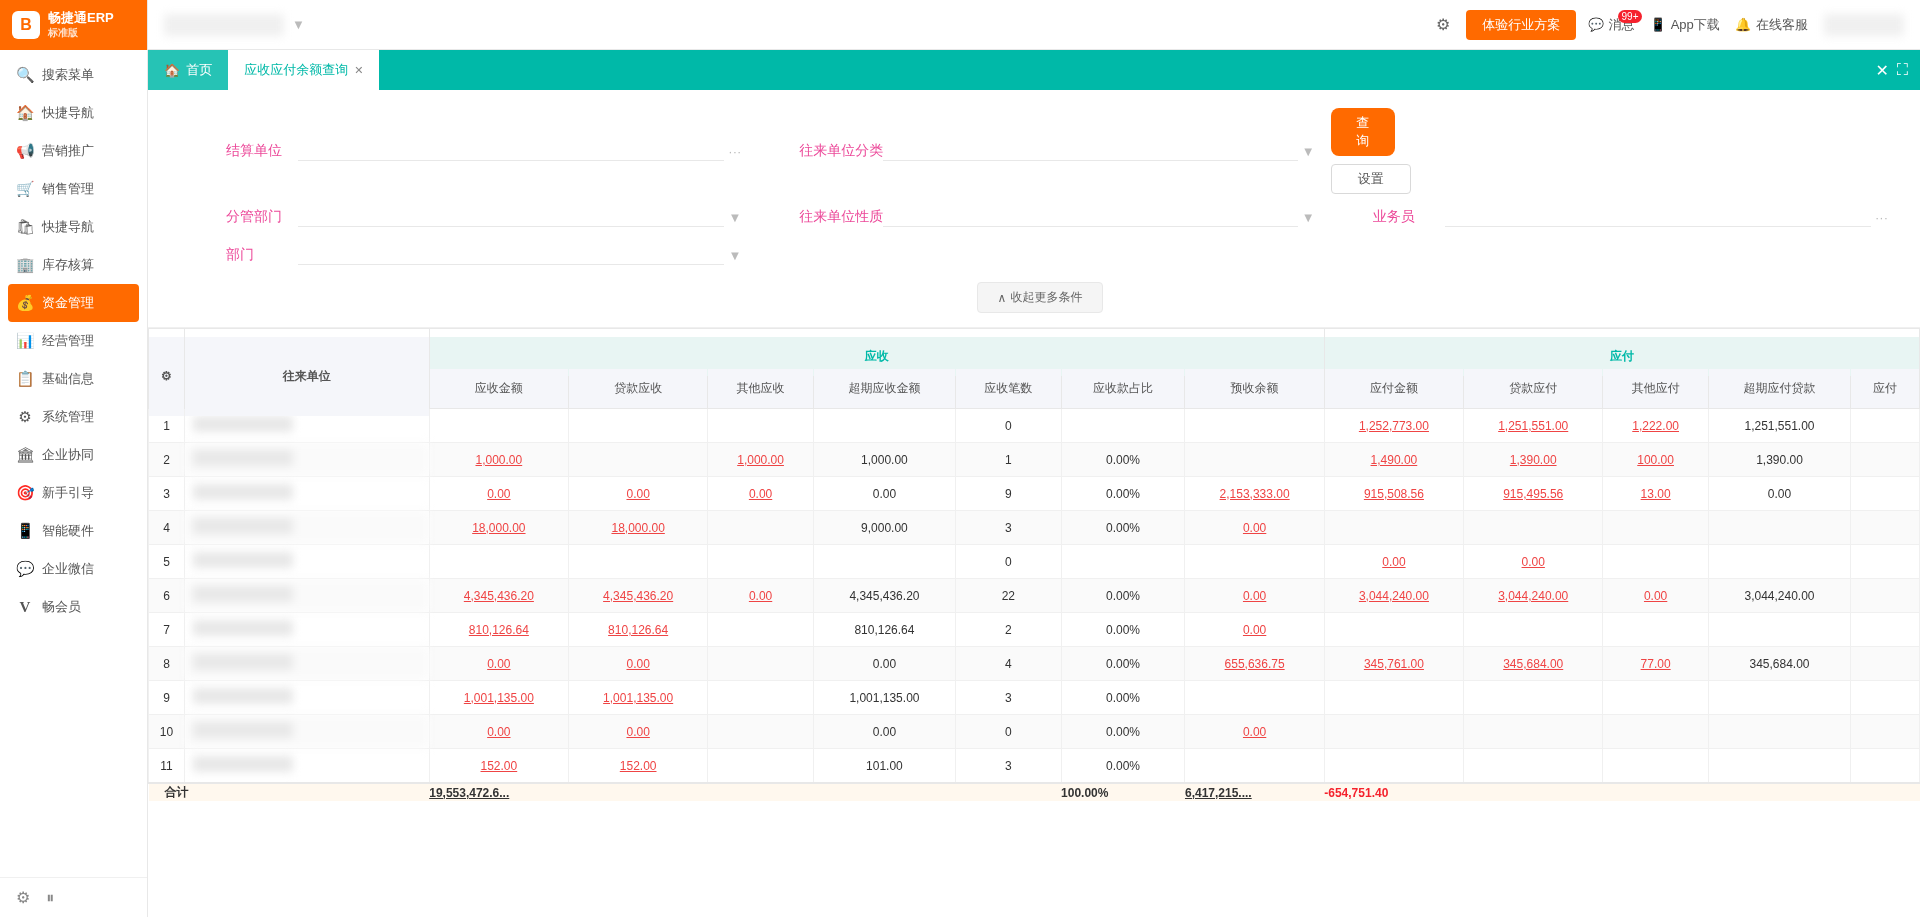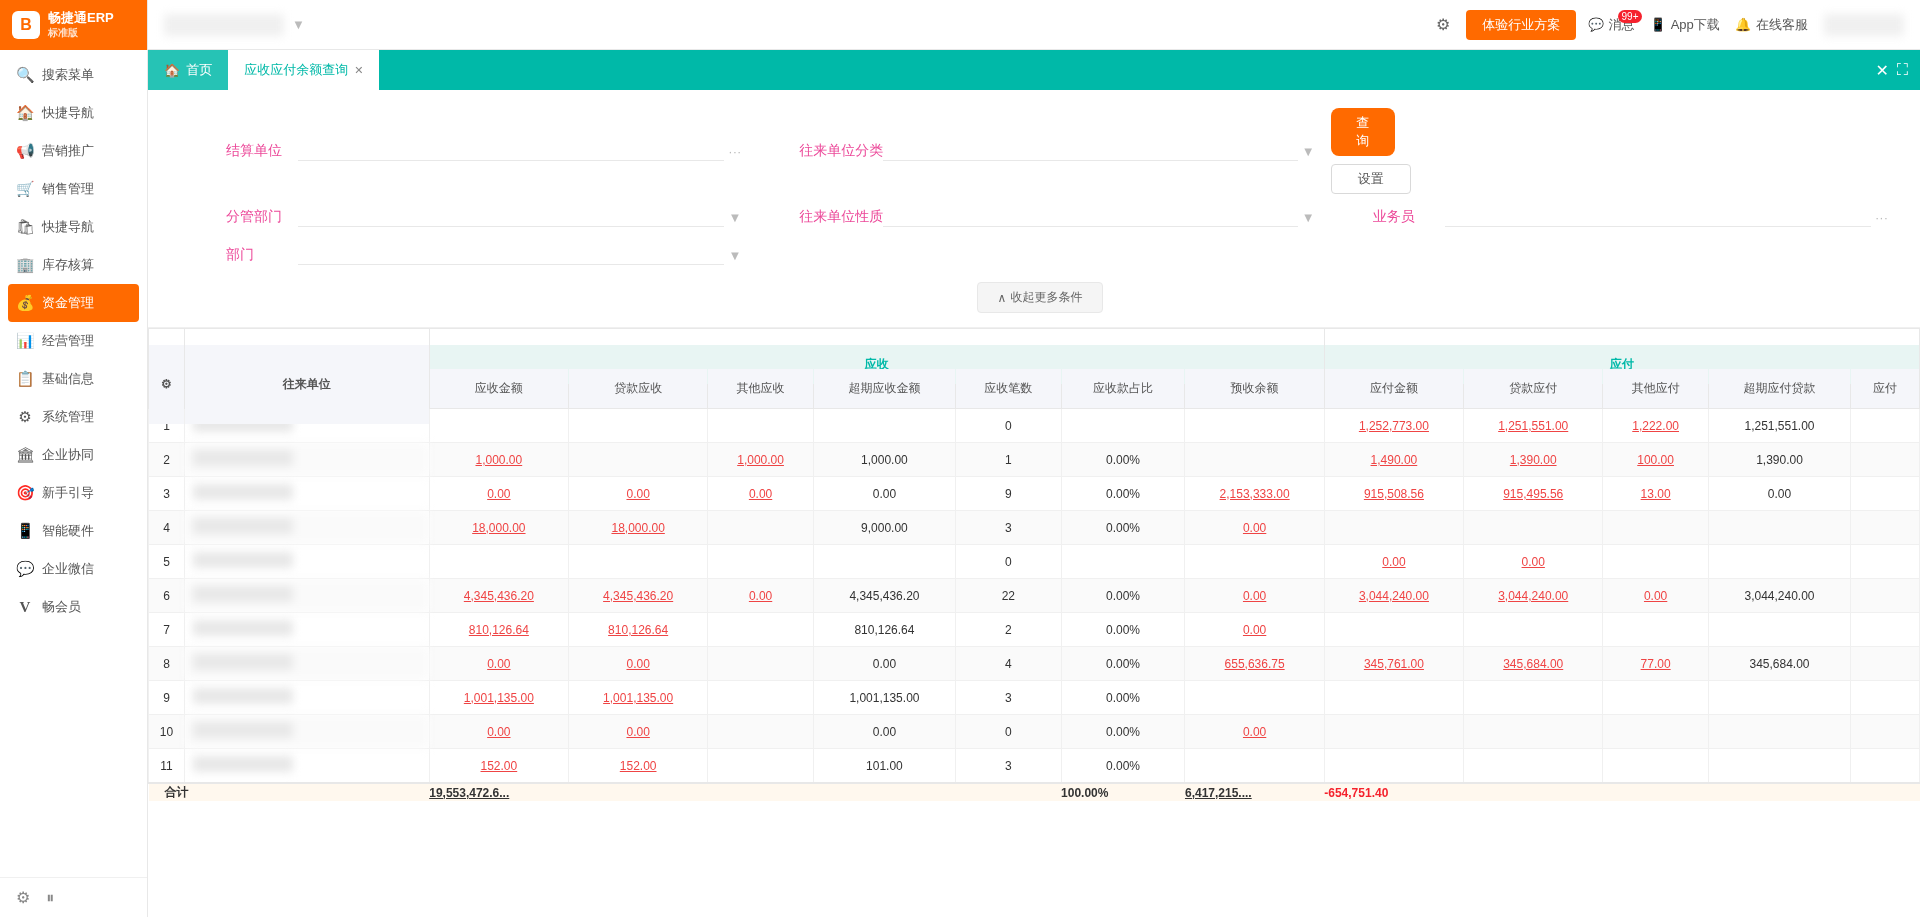--- a/index.html
+++ b/index.html
@@ -127,21 +127,21 @@
     
     .table-container {
       flex: 1; overflow: auto; background: #fff; margin: 0;
     }
     table {
       width: 100%; border-collapse: collapse; font-size: 12px;
     }
     thead tr th {
       background: #f5f6fa; border: 1px solid #e8e8e8; padding: 11px 10px;
       text-align: center; color: #555; font-weight: normal; white-space: nowrap;
-      position: sticky; top: 16px; z-index: 10;
+      position: sticky; top: 8px; z-index: 10;
     }
     thead tr:first-child th { font-weight: bold; }
     tbody tr td {
       border: 1px solid #f0f0f0; padding: 7px 10px; text-align: center;
       color: #333; white-space: nowrap;
     }
     tbody tr:nth-child(even) td { background: #fafafa; }
     .cell-link { color: #ef4444; text-decoration: underline; cursor: pointer; }
 
     

